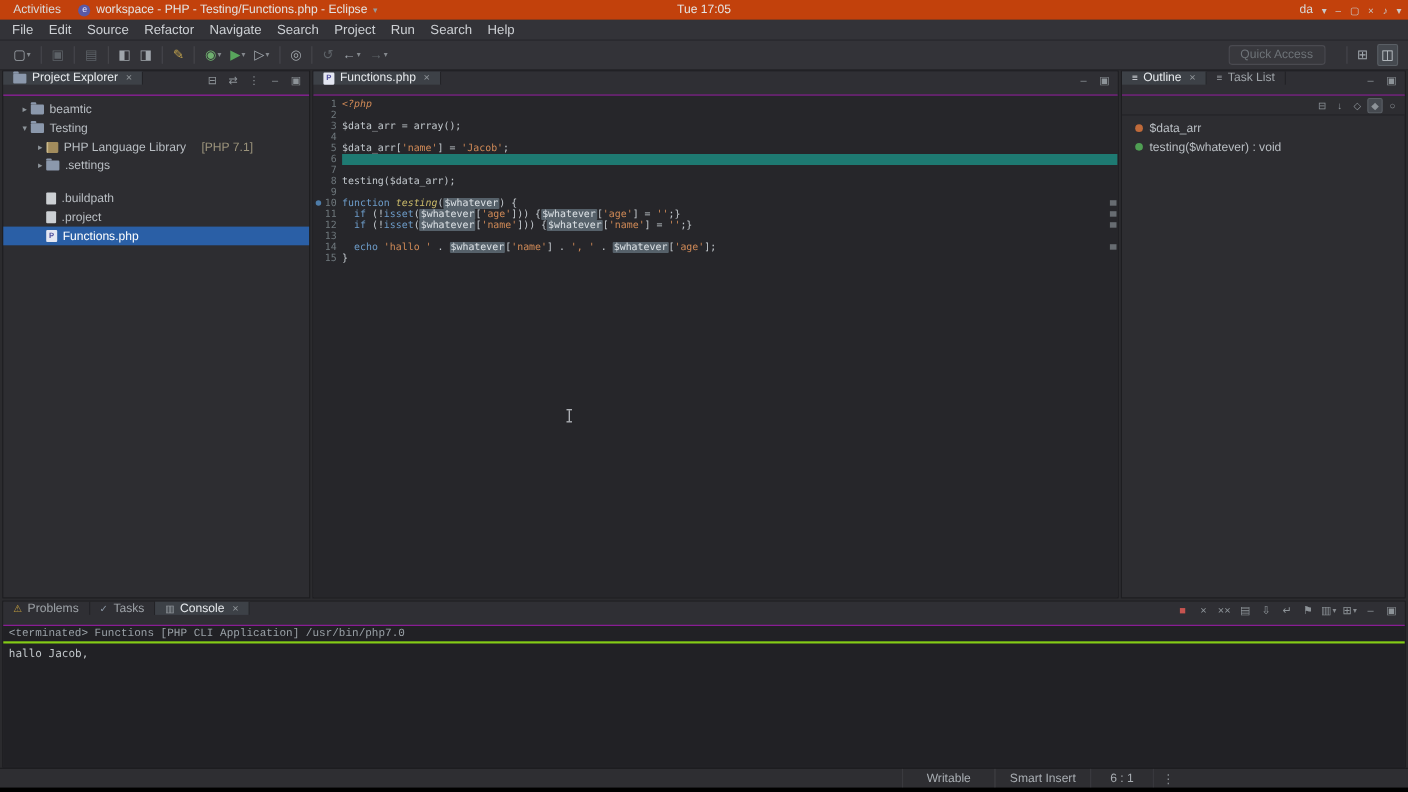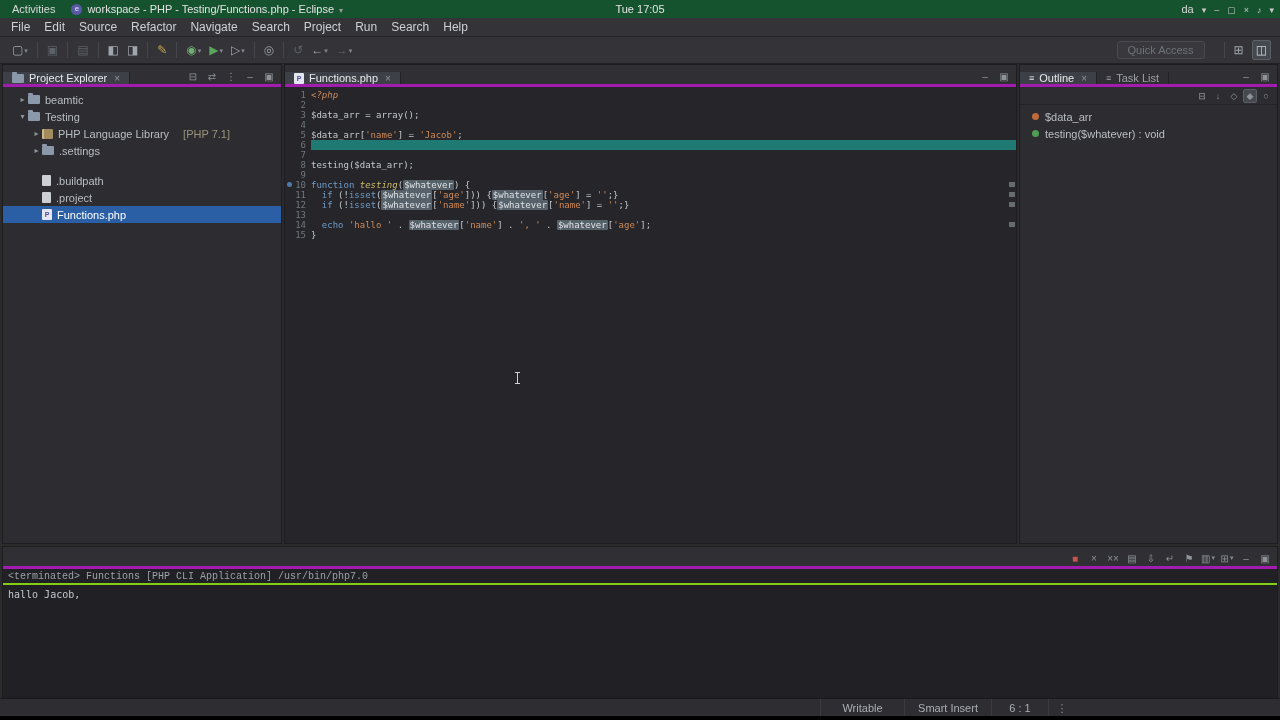--- a/index.html
+++ b/index.html
@@ -1,20 +1,20 @@
 <!DOCTYPE html>
 <html><head>
 <meta charset="utf-8">
 <style>
   *{margin:0;padding:0;box-sizing:border-box}
   html,body{width:1280px;height:720px;overflow:hidden}
   body{position:relative;background:#2b2b2e;font-family:"Liberation Sans",sans-serif;color:#c8c8c8;-webkit-font-smoothing:antialiased}
 
   
-  #system-bar{position:absolute;left:0;top:0;width:1280px;height:18px;background:#14532d;display:flex;align-items:center;font-size:11px;color:#d9d9d9}
+  #system-bar{position:absolute;left:0;top:0;width:1280px;height:18px;background:#c2410c;display:flex;align-items:center;font-size:11px;color:#d9d9d9}
   .sb-activities{padding:0 12px;cursor:default}
   .sb-app{display:flex;align-items:center;gap:5px;margin-left:4px;color:#e3e3e3}
   .eclipse-logo{width:11px;height:11px;border-radius:50%;background:#5a58a5;display:inline-flex;align-items:center;justify-content:center;color:#e8e8ff;font-size:8px;line-height:1}
   .eclipse-logo::before{content:'e'}
   .sb-caret::before{content:'▾';color:#9a9a9a;font-size:8px}
   .sb-clock{position:absolute;left:50%;transform:translateX(-50%);color:#e6e6e6}
   .sb-right{position:absolute;right:6px;display:flex;align-items:flex-end;gap:8px}
   .sb-right .sys-icon{color:#c9c9c9;font-size:9px}
 
   
@@ -27,21 +27,21 @@
   .tb-icon{display:inline-flex;align-items:center;height:20px;padding:0 3px;margin:0 1px;border-radius:2px;color:#a0a6ac;font-size:12px;line-height:1}
   .tb-icon.dim{color:#5d6267}
   .tb-caret{font-size:7px;color:#85898e;margin-left:1px}
   .tb-sep{width:1px;height:16px;background:#46464c;margin:0 5px;display:inline-block}
   .qa-box{margin-left:auto;margin-right:14px;border:1px solid #4a4a50;border-radius:3px;padding:2px 10px;font-size:11px;color:#6e7378;background:#38383d}
   #toolbar-right{display:flex;align-items:center;gap:3px}
   #toolbar-right .tb-icon.active{background:#45494f;border:1px solid #5a5f65;color:#cfd4d9}
 
   
   .panel{position:absolute;background:#2d2d31;border:1px solid #1d1d20}
-  .panel-tabs{height:22px;background:#2f2f34;border-bottom:3px solid #a21caf;display:flex;align-items:flex-end}
+  .panel-tabs{height:22px;background:#2f2f34;border-bottom:1px solid #a21caf;display:flex;align-items:flex-start}
   .tab{display:flex;align-items:center;padding:0 9px;font-size:11px;color:#9da2a7;border-right:1px solid #232327;white-space:nowrap}
   .tab.active{background:#3d4147;color:#e7eaed}
   .tab .close{margin-left:7px;color:#8f9499;font-size:10px}
   .tab .close::before{content:'×'}
   .tab-bar-icons{margin-left:auto;display:flex;align-items:center;gap:3px;padding-right:4px}
   .mini-icon{display:inline-flex;align-items:center;justify-content:center;width:16px;height:16px;color:#8d9398;font-size:10px;border-radius:2px}
   .tab-icon{margin-right:5px;display:inline-flex;align-items:center;justify-content:center;font-size:9px}
 
   
   #explorer{left:2px;top:64px;width:280px;height:480px}
@@ -403,20 +403,35 @@
       </div>
       <div class="outline-row">
         <span class="ol-dot method"></span>
         <span>testing($whatever) : void</span>
       </div>
     </div>
 </div>
 
 <div id="console-panel" class="panel">
   <div class="panel-tabs">
+    <div id="console-tabs" style="display:flex">
+        <div class="tab">
+          <span class="ctab-icon problems"></span>
+          <span>Problems</span>
+        </div>
+        <div class="tab">
+          <span class="ctab-icon tasks"></span>
+          <span>Tasks</span>
+        </div>
+        <div class="tab active">
+          <span class="ctab-icon console"></span>
+          <span>Console</span>
+          <span class="close"></span>
+        </div>
+      </div>
     <div class="tab-bar-icons" id="console-icons">
         <span class="mini-icon">
           <span style="color: rgb(199, 84, 80);">■</span>
         </span>
         <span class="mini-icon">
           <span>×</span>
         </span>
         <span class="mini-icon">
           <span>××</span>
         </span>

